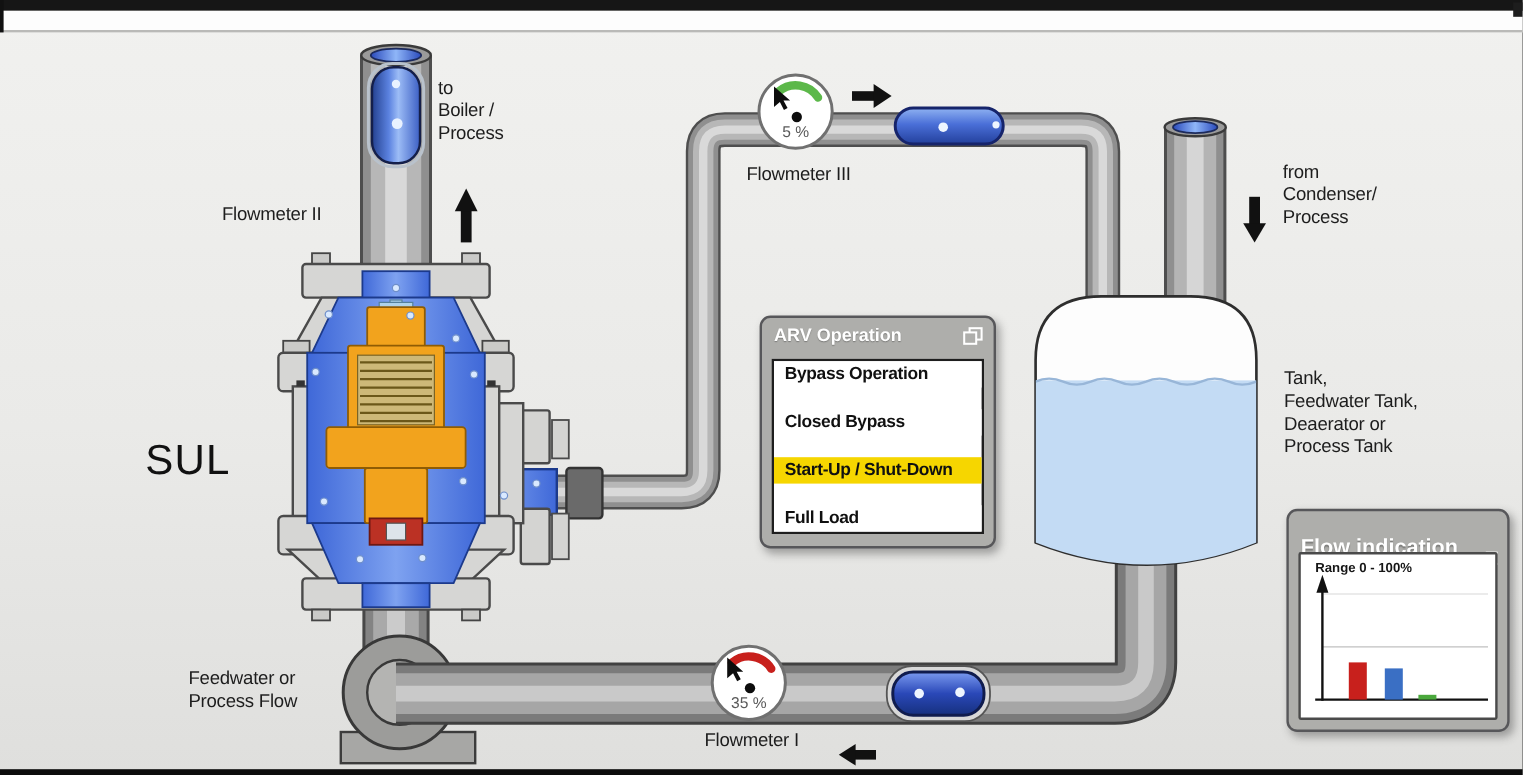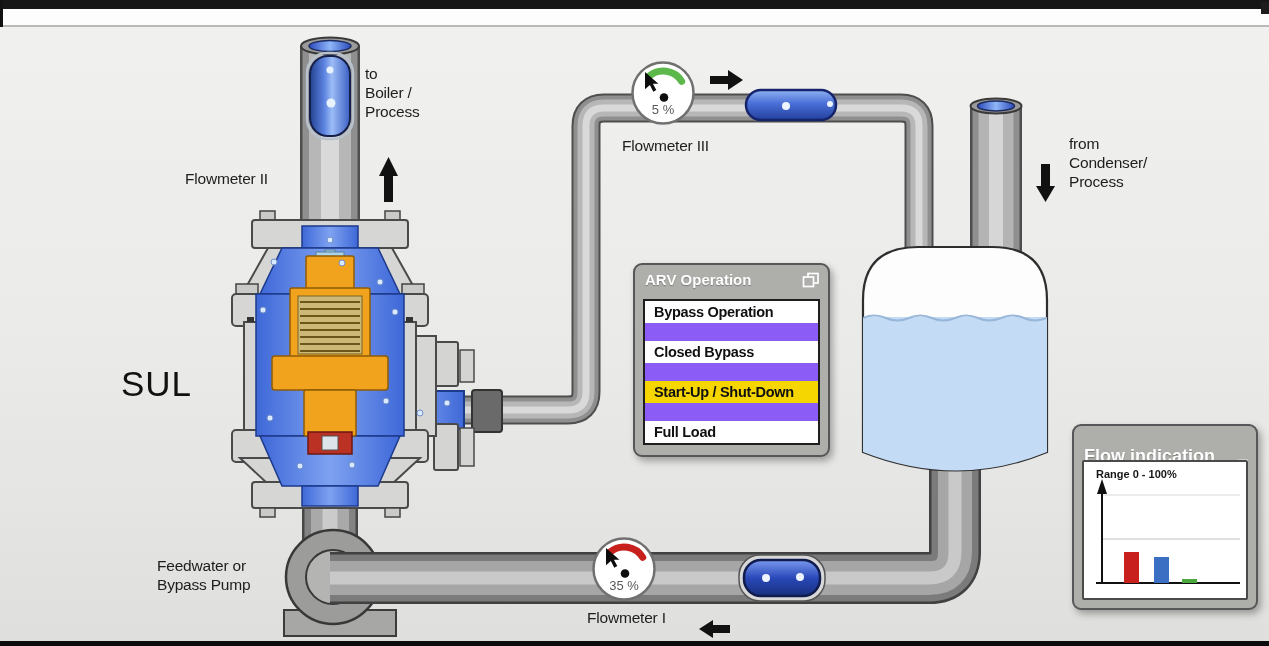--- a/index.html
+++ b/index.html
@@ -14,21 +14,21 @@
   #diagram{position:absolute;left:0;top:0;}
   .lbl{position:absolute;font-size:15.5px;line-height:19px;color:#1d1d1d;letter-spacing:-0.2px;white-space:nowrap;}
   .lbl-sul{position:absolute;left:121px;top:364px;font-size:35px;color:#111;letter-spacing:1px;}
   .gauge{position:absolute;width:66px;height:66px;}
   .panel{position:absolute;background:#aeaeab;border:2px solid #57575a;border-radius:9px;
          box-shadow:3px 4px 7px rgba(70,70,70,.45);}
   .panel-header{display:flex;align-items:center;justify-content:space-between;
          color:#fff;font-weight:700;padding:6px 8px 3px 10px;text-shadow:0 1px 1px rgba(0,0,0,.3);}
   #arv-panel{left:633px;top:263px;width:193px;height:190px;text-align:right;}
   #arv-panel .panel-header{font-size:15px;}
-  .arv-list{position:absolute;left:8px;right:8px;top:34px;bottom:10px;background:#8b5cf6;
+  .arv-list{position:absolute;left:8px;right:8px;top:34px;bottom:10px;background:#ffffff;
          border:2px solid #1e1e1e;display:flex;flex-direction:column;gap:18px;}
   .arv-item{flex:1;background:#fff;display:flex;align-items:center;padding-left:9px;
          font-weight:700;font-size:14.5px;color:#101010;letter-spacing:-0.3px;cursor:pointer;}
   .arv-item.selected{background:#f6d600;}
   #flow-panel{left:1072px;top:424px;width:182px;height:182px;}
   #flow-panel .panel-header{font-size:18px;padding-top:20px;}
   .flow-chart{position:absolute;left:8px;right:8px;top:34px;bottom:8px;background:#fff;
          border:2px solid #4a4a4a;border-radius:2px;}
   .range-label{position:absolute;left:12px;top:6px;font-size:11px;font-weight:700;color:#161616;}
   .axes{position:absolute;left:4px;top:4px;}
@@ -234,23 +234,29 @@
       <div>Boiler /</div>
       <div>Process</div>
 </div>
 <div class="lbl" style="left:185px;top:169px">Flowmeter II</div>
 <div class="lbl" style="left:622px;top:136px">Flowmeter III</div>
 <div class="lbl" style="left:1069px;top:134px">
   <div>from</div>
       <div>Condenser/</div>
       <div>Process</div>
 </div>
+<div class="lbl" style="left:1070px;top:306px">
+  <div>Tank,</div>
+      <div>Feedwater Tank,</div>
+      <div>Deaerator or</div>
+      <div>Process Tank</div>
+</div>
 <div class="lbl" style="left:157px;top:556px">
   <div>Feedwater or</div>
-      <div>Bypass Pump</div>
+      <div>Process Flow</div>
 </div>
 <div class="lbl" style="left:587px;top:608px">Flowmeter I</div>
 <div class="lbl-sul">SUL</div>
 
 <div class="gauge" style="left:630px;top:60px">
   <svg width="66" height="66" viewBox="0 0 66 66">
     <circle cx="33" cy="33" r="30.5" fill="#ffffff" stroke="#707070" stroke-width="2.5"></circle>
     <path d="M18.9,16.2 A22,22 0 0 1 51.7,21.3" fill="none" stroke-width="7" stroke-linecap="round" stroke="#5cb84a"></path>
     <path d="M15,12 v17.2 l4.9,-4.1 3.4,6.6 3,-1.6 -3.4,-6.4 5.5,0 z" fill="#0d0d0d"></path>
     <circle cx="34" cy="37.5" r="4.3" fill="#0d0d0d"></circle>

